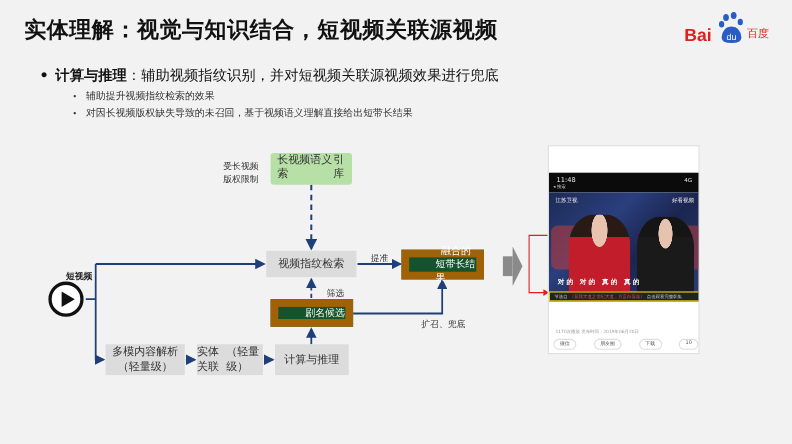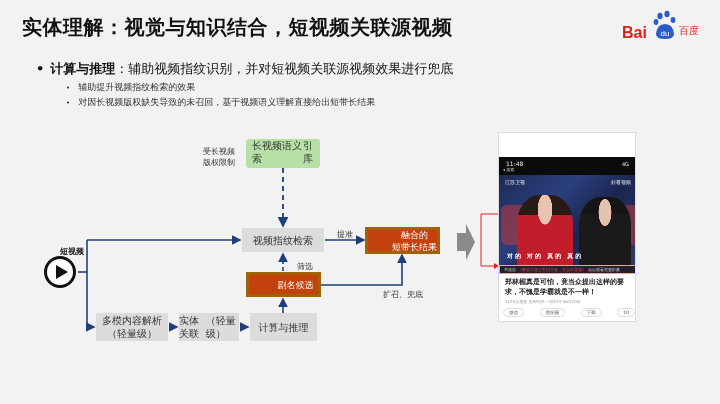--- a/index.html
+++ b/index.html
@@ -24,21 +24,21 @@
   .bullet-main { left: 36px; top: 60px; font-size: 13px; color: #111; }
   .bullet-main .dot { display: inline-block; margin-right: 6px; font-weight: bold; }
   .bullet-main .strong { font-weight: bold; }
   .sub { font-size: 9px; color: #333; }
   .sub .dot { margin-right: 8px; font-size: 7px; }
   .sub1 { left: 66px; top: 81px; }
   .sub2 { left: 66px; top: 96px; }
 
   .box { display: flex; align-items: center; justify-content: center; font-size: 10px; line-height: 13px; }
   .box-gray { background: #dcdcdc; color: #333; }
-  .box-gold { background: #c2410c; color: #fff; border: 3px solid #a16207; font-size: 9px; line-height: 12px; padding-left: 24px; }
+  .box-gold { background: #14532d; color: #fff; border: 7px solid #a16207; font-size: 9px; line-height: 12px; padding-left: 24px; }
   .box-green { background: #b7e0a6; color: #333; justify-content: flex-start; text-align: left; padding-left: 6px; font-size: 10px; line-height: 13px; border-radius: 3px; }
 
   .label { font-size: 8px; color: #333; line-height: 11px; }
   .label-bold { font-size: 8px; font-weight: bold; color: #222; }
 
   svg.lines { position: absolute; left: 0; top: 0; width: 720px; height: 404px; pointer-events: none; }
 
   .play {
     left: 44px; top: 256px; width: 32px; height: 32px;
     border: 3px solid #111; border-radius: 50%; background: #fff;
@@ -191,21 +191,20 @@
     <div class="person2"></div>
     <span class="phone-channel">江苏卫视</span>
     <span class="phone-app">好看视频</span>
     <span class="subtitle-chars">对的 对的 真的 真的</span>
   </div>
   <div class="phone-notice">
     <span>节选自</span>
     <span class="red">《新我大道之世纪大道，方言白莲花》</span>
     <span>点击观看完整影集</span>
   </div>
-  <div class="phone-caption">郑林楣真是可怕，竟当众提出这样的要求，不愧是学霸就是不一样！</div>
   <div class="phone-meta">1170次播放    发布时间：2019年06月20日</div>
   <div class="phone-actions">
     <span class="phone-act">微信</span>
     <span class="phone-act">朋友圈</span>
     <span class="phone-act">下载</span>
     <span class="phone-act">10</span>
   </div>
 </div>
 
 </body></html>

